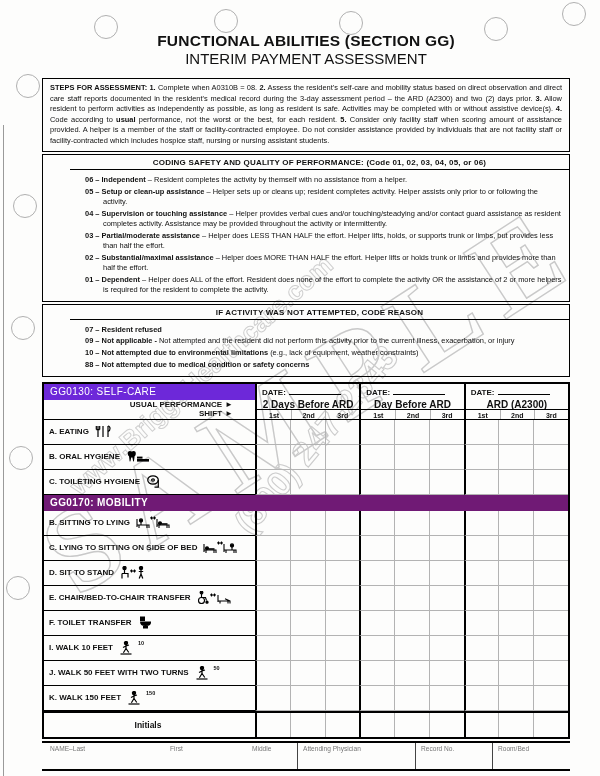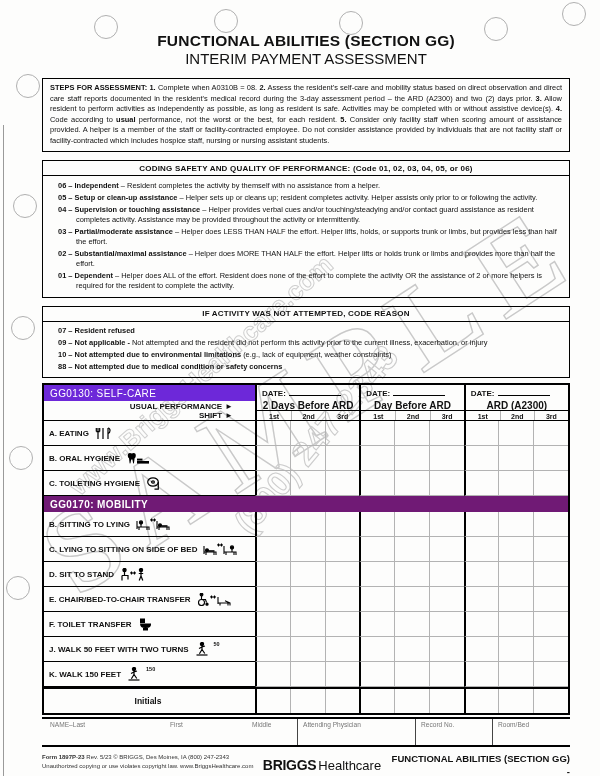--- a/index.html
+++ b/index.html
@@ -16,21 +16,21 @@
   .wm-sample{left:-20px;top:330px;width:660px;text-align:center;font-size:120px;letter-spacing:18px;transform:rotate(-33deg);font-family:"Liberation Serif","DejaVu Serif",serif;}
   .wm-phone{left:200px;top:420px;font-size:34px;transform:rotate(-50deg);-webkit-text-stroke:1.1px #cccccc;}
   .wm-web{left:30px;top:360px;font-size:26px;transform:rotate(-42deg);-webkit-text-stroke:1px #cfcfcf;}
   .content{position:absolute;left:42px;top:0;width:528px;z-index:10;}
   
   .title{margin-top:32px;text-align:center;font-size:15.5px;font-weight:bold;letter-spacing:.2px;}
   .subtitle{text-align:center;font-size:15px;font-weight:normal;margin-top:0;}
   
   .box{border:1.5px solid #000;background:transparent;}
   .steps-box{margin-top:11px;padding:4px 7px 5px 7px;font-size:7.45px;line-height:1.42;text-align:justify;}
-  .band{border:1.5px solid #000;border-top-width:1.5px;margin-top:8px;}
+  .band{border:1.5px solid #000;border-top-width:1.5px;margin-top:2px;padding-left:27px;}
   .band-head{font-size:8px;font-weight:bold;text-align:center;padding:2.5px 0;border-bottom:1.5px solid #000;letter-spacing:.2px;}
   .code-list{padding:3px 7px 4px 9px;font-size:7.45px;line-height:1.38;}
   .code-item{padding-left:24px;text-indent:-18px;margin:1.5px 0;}
   
   .gg-table{margin-top:5px;border:2px solid #000;}
   .thead{display:grid;grid-template-columns:211px 1fr 1fr 1fr;border-bottom:1px solid #000;}
   .thead-left{display:flex;flex-direction:column;}
   .gg-bar{background:#6d28d9;color:#fff;font-weight:normal;font-size:10px;padding:2.5px 0 2.5px 6px;letter-spacing:.4px;}
   .up-line,.sh-line{font-size:8px;font-weight:bold;text-align:right;padding-right:22px;flex:1;display:flex;align-items:center;justify-content:flex-end;gap:3px;}
   .arr{font-size:8px;}
@@ -333,20 +333,42 @@
         <div class="tcell"></div>
         <div class="tcell g"></div>
         <div class="tcell"></div>
         <div class="tcell"></div>
         <div class="tcell g"></div>
         <div class="tcell"></div>
         <div class="tcell"></div>
       </div>
     <div class="trow">
       <div class="tlabel">
+        <span>I. WALK 10 FEET</span>
+        <svg class="icon" width="15" height="14" viewBox="0 0 15 14">
+            <g stroke="#000" stroke-width="1.2" fill="#000">
+              <circle cx="7" cy="2" r="1.6"></circle>
+              <path d="M7 3.5v4M7 5l3-1M7 5 4 6.5M7 7.5l2.8 4M7 7.5l-2.6 4.2" fill="none"></path>
+              <path d="M1.5 13h11" fill="none"></path>
+            </g>
+          </svg>
+        <span class="dist">10</span>
+      </div>
+    <div class="tcell g"></div>
+        <div class="tcell"></div>
+        <div class="tcell"></div>
+        <div class="tcell g"></div>
+        <div class="tcell"></div>
+        <div class="tcell"></div>
+        <div class="tcell g"></div>
+        <div class="tcell"></div>
+        <div class="tcell"></div>
+      </div>
+    <div class="trow">
+      <div class="tlabel">
         <span>J. WALK 50 FEET WITH TWO TURNS</span>
         <svg class="icon" width="15" height="14" viewBox="0 0 15 14">
             <g stroke="#000" stroke-width="1.2" fill="#000">
               <circle cx="7" cy="2" r="1.6"></circle>
               <path d="M7 3.5v4M7 5l3-1M7 5 4 6.5M7 7.5l2.8 4M7 7.5l-2.6 4.2" fill="none"></path>
               <path d="M1.5 13h11" fill="none"></path>
             </g>
           </svg>
         <span class="dist">50</span>
       </div>

